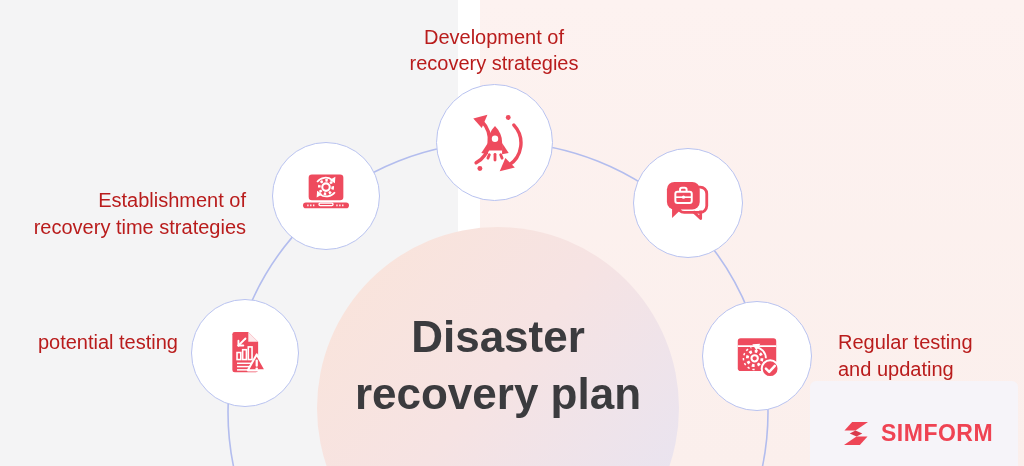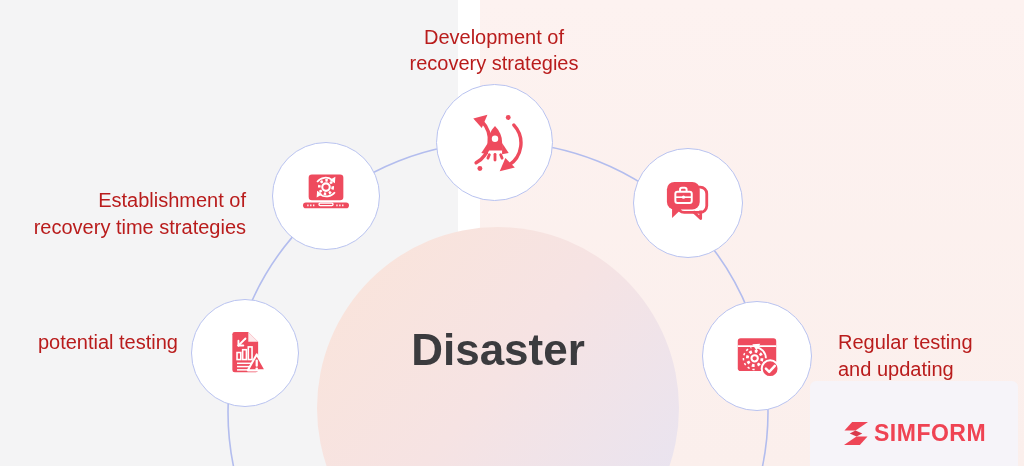--- a/index.html
+++ b/index.html
@@ -11,59 +11,60 @@
   .bg-gray{position:absolute;left:0;top:0;width:458px;height:466px;background:#f4f4f5;}
   .bg-pink{position:absolute;left:480px;top:0;width:544px;height:466px;
     background:linear-gradient(180deg,#fdf2f0 0%,#fbefec 100%);}
   .bg-corner{position:absolute;left:810px;top:381px;width:208px;height:85px;
     background:#f6f4f9;border-radius:6px 6px 0 0;}
   
   .arc-svg{position:absolute;left:0;top:0;pointer-events:none;}
   
   .center-circle{position:absolute;left:317px;top:227px;width:362px;height:362px;border-radius:50%;
     background:linear-gradient(130deg,#fae4da 4%,#f6e3e3 46%,#e6e4f3 96%);}
-  .title{position:absolute;left:317px;top:321px;width:362px;text-align:center;
+  .title{position:absolute;left:317px;top:308px;width:362px;text-align:center;
     font-size:44px;line-height:57px;font-weight:bold;color:#3b3b3e;letter-spacing:0;}
   .title span{display:block;}
   
   .node{position:absolute;border-radius:50%;background:#ffffff;border:1.6px solid #b9c3f0;
     display:flex;align-items:center;justify-content:center;box-sizing:border-box;}
   .node-top{left:436px;top:84px;width:117px;height:117px;}
   .node-laptop{left:272px;top:142px;width:108px;height:108px;}
   .node-chat{left:633px;top:148px;width:110px;height:110px;}
   .node-doc{left:191px;top:299px;width:108px;height:108px;}
   .node-browser{left:702px;top:301px;width:110px;height:110px;}
   
   .label{position:absolute;font-size:20px;line-height:27px;color:#b91c1c;}
   .label span{display:block;}
   .label-top{left:344px;top:24px;width:300px;text-align:center;line-height:26px;}
   .label-left-upper{left:16px;top:171px;width:230px;text-align:right;margin-top:16px;}
   .label-right-upper{left:762px;top:171px;width:240px;text-align:left;}
   .label-left-lower{left:8px;top:329px;width:170px;text-align:right;}
   .label-right-lower{left:838px;top:329px;width:210px;text-align:left;}
   
-  .logo{position:absolute;left:843px;top:420px;display:flex;align-items:center;gap:5px;}
+  .logo{position:absolute;left:843px;top:420px;display:flex;align-items:center;gap:12px;}
   .logo-text{font-size:23px;font-weight:bold;letter-spacing:0.5px;color:#ef4353;}
 </style>
 </head>
 <body>
 
 <div class="stage">
 
   <div class="bg-gray"></div>
   <div class="bg-pink"></div>
   <div class="bg-corner"></div>
 
   <svg class="arc-svg" width="1024" height="466">
     <circle cx="498" cy="412" r="270" fill="none" stroke="#b3bdee" stroke-width="1.6"></circle>
   </svg>
 
   <div class="center-circle"></div>
   <div class="title">
     <span>Disaster</span>
+    <span>recovery plan</span>
   </div>
 
   <div class="node node-top">
     <svg width="68" height="68" viewBox="0 0 72 72">
       <g fill="none" stroke="#ee4b5e" stroke-width="3.6" stroke-linecap="round">
         <path d="M16 57 A28 28 0 0 0 22 13"></path>
         <path d="M56 17 A28 28 0 0 1 50 60"></path>
       </g>
       <polygon points="28,6 13,10 22,20" fill="#ee4b5e"></polygon>
       <polygon points="41,66 57,62 47,52" fill="#ee4b5e"></polygon>

